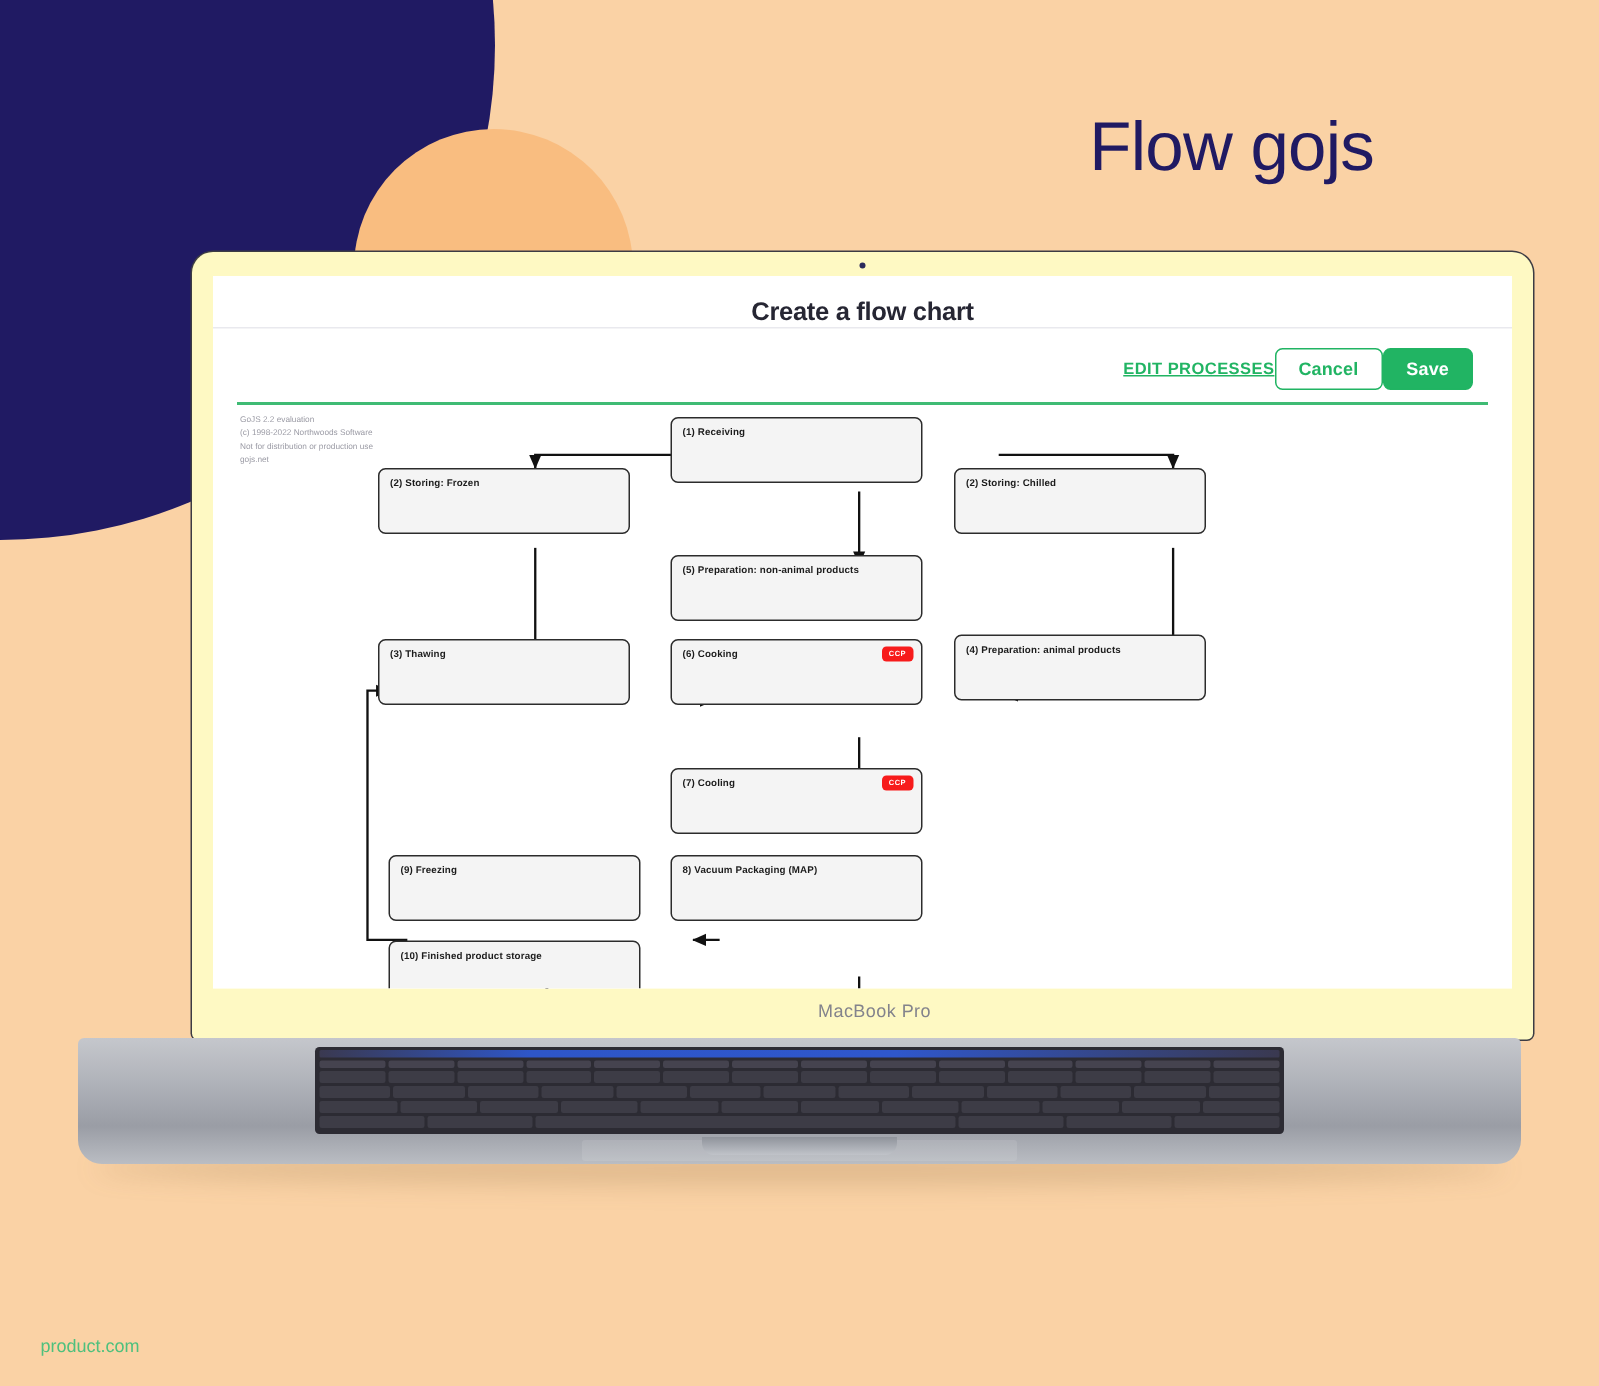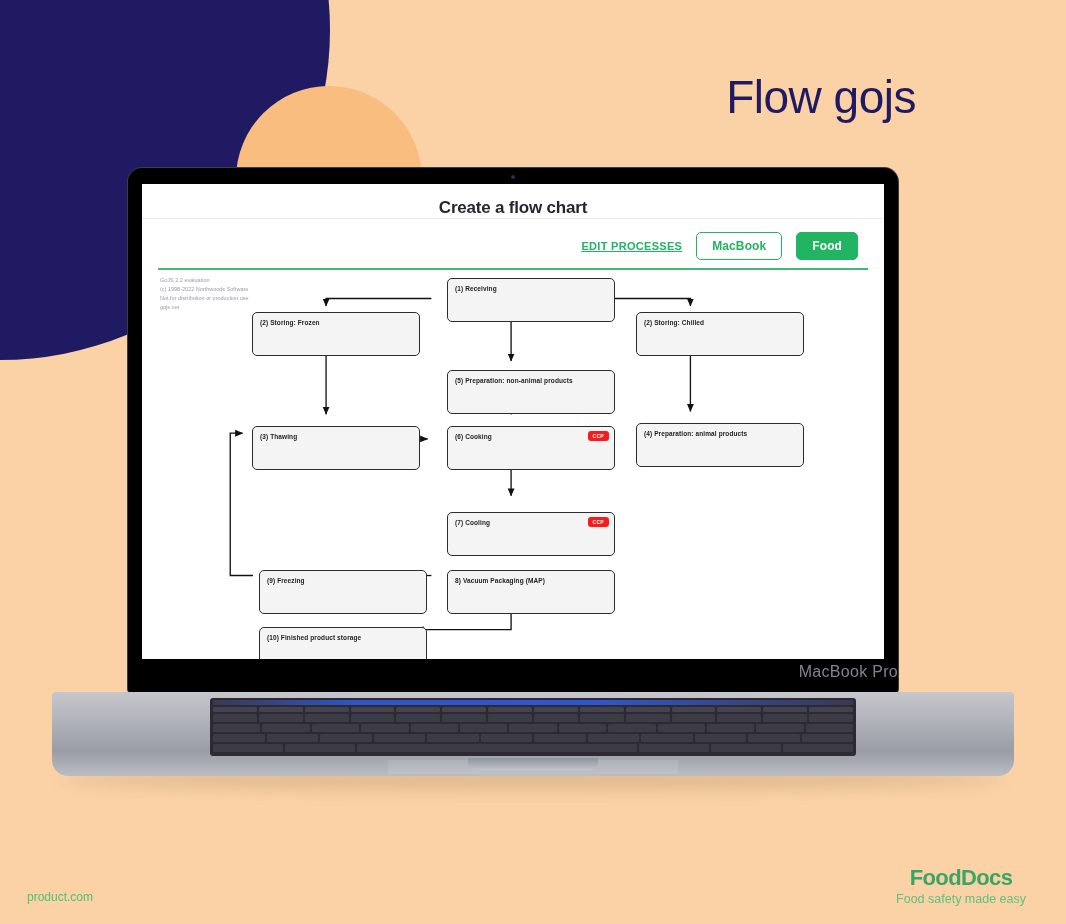--- a/index.html
+++ b/index.html
@@ -57,23 +57,23 @@
     position: absolute;
     left: 52px;
     top: 168px;
     width: 962px;
     height: 630px;
   }
   .laptop-lid {
     position: absolute;
     left: 76px;
     top: 0;
-    width: 770px;
+    width: 894px;
     height: 525px;
-    background: #000000;
+    background: #fef9c3;
     border-radius: 14px 14px 4px 4px;
     box-shadow: 0 0 0 1px #3c3c44;
   }
   .laptop-screen {
     position: absolute;
     left: 14px;
     top: 16px;
     right: 14px;
     height: 475px;
     background: #ffffff;
@@ -87,23 +87,23 @@
     width: 4px;
     height: 4px;
     border-radius: 50%;
     background: #2b2b5c;
   }
   .laptop-brand {
     position: absolute;
     left: 16px;
     right: 0;
     bottom: 12px;
-    text-align: right;
+    text-align: center;
     color: #83838c;
-    font-size: 16px;
+    font-size: 12px;
     letter-spacing: 0.3px;
   }
   .laptop-base {
     position: absolute;
     left: 0;
     top: 524px;
     width: 962px;
     height: 84px;
     background: linear-gradient(180deg, #c5c7cc 0%, #aeb1b8 38%, #9a9da5 70%, #babdc3 100%);
     border-radius: 4px 4px 16px 16px;
@@ -196,21 +196,20 @@
     font-weight: 700;
     color: #262633;
     letter-spacing: -0.2px;
   }
   .app-actions {
     position: absolute;
     right: 26px;
     top: 48px;
     display: flex;
     align-items: center;
-    gap: 14px;
   }
   .link-edit {
     font-size: 11px;
     font-weight: 700;
     color: #21b463;
     text-decoration: underline;
     letter-spacing: 0.3px;
     cursor: pointer;
   }
   .btn {
@@ -337,22 +336,22 @@
       <div class="laptop-camera"></div>
 
       <div class="laptop-screen">
         <div class="app">
 
           <div class="app-title">Create a flow chart</div>
           <div class="app-topline"></div>
 
           <div class="app-actions">
             <span class="link-edit">EDIT PROCESSES</span>
-            <span class="btn btn-cancel">MacBook</span>
-            <span class="btn btn-save">Food</span>
+            <span class="btn btn-cancel">Cancel</span>
+            <span class="btn btn-save">Save</span>
           </div>
 
           <div class="app-divider"></div>
 
           <div class="canvas">
 
             <div class="watermark">
               <div>GoJS 2.2 evaluation</div>
               <div>(c) 1998-2022 Northwoods Software</div>
               <div>Not for distribution or production use</div>
@@ -511,18 +510,14 @@
             <span class="kb-key"></span>
             <span class="kb-key"></span>
             <span class="kb-key"></span>
         </div>
       </div>
       <div class="laptop-trackpad"></div>
     </div>
   </div>
 
   <div class="footer-url">product.com</div>
-  <div class="footer-brand">
-    <div class="brand-logo">FoodDocs</div>
-    <div class="brand-tagline">Food safety made easy</div>
-  </div>
 
 </div>
 
 </body></html>

